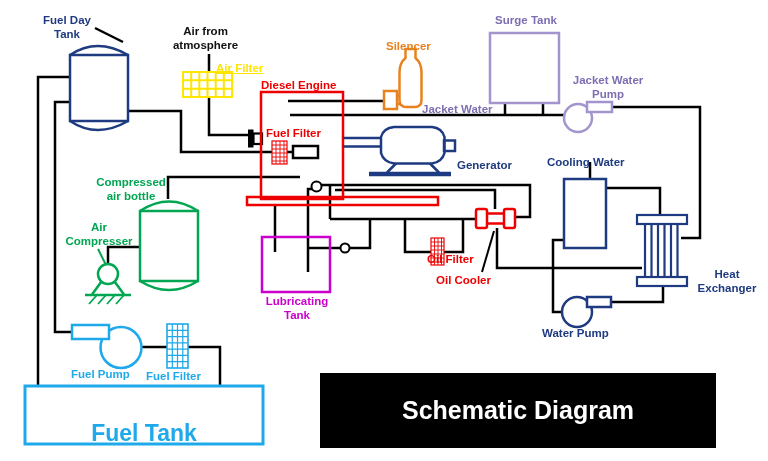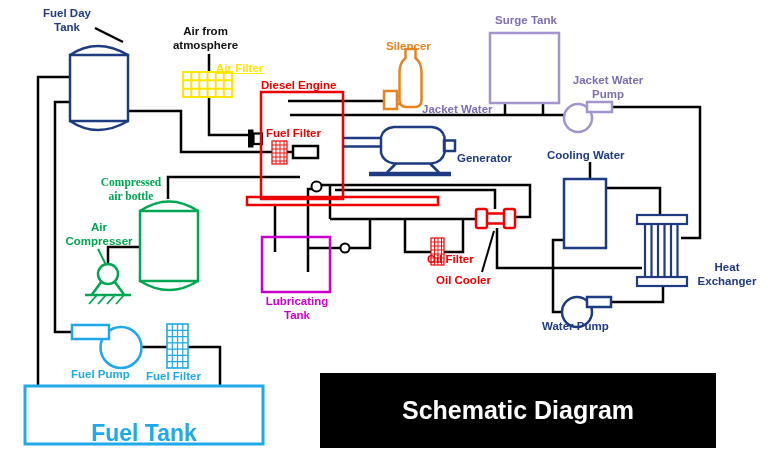--- a/index.html
+++ b/index.html
@@ -2,21 +2,21 @@
 <html><head>
 <meta charset="utf-8">
 <style>
   html,body{margin:0;padding:0;background:#fff;}
   #stage{position:relative;width:768px;height:461px;background:#fff;overflow:hidden;
          font-family:"Liberation Sans",sans-serif;}
   svg{position:absolute;left:0;top:0;}
   .lbl{position:absolute;font-weight:bold;font-size:11.5px;line-height:1.22;
        white-space:pre-line;}
   .ctr{text-align:center;}
-  .navy{color:#1e3a80;}
+  .navy{color:#1e3a80;margin-top:7px;}
   .red{color:#ee0000;}
   .orange{color:#e8821e;}
   .yellow{color:#ffe600;}
   .green{color:#00a651;}
   .magenta{color:#cc00cc;}
   .cyan{color:#1fa9ea;}
   .purple{color:#7e6eb2;}
   .black{color:#111111;}
   .big{font-size:23px;}
   #title-block{position:absolute;left:320px;top:373px;width:396px;height:75px;
@@ -173,21 +173,21 @@
 <div class="lbl red" style="left:266px; top:126px;">Fuel Filter</div>
 <div class="lbl orange" style="left:386px; top:39px;">Silencer</div>
 <div class="lbl purple ctr" style="left:486px; top:13px; width:80px;">Surge Tank</div>
 <div class="lbl purple" style="left:422px; top:102px;">Jacket Water</div>
 <div class="lbl purple ctr" style="left:562px; top:73px; width:92px;">Jacket Water
 Pump</div>
 <div class="lbl navy" style="left:457px; top:151px;">Generator</div>
 <div class="lbl navy" style="left:547px; top:148px;">Cooling Water</div>
 <div class="lbl navy ctr" style="left:690px; top:260px; width:74px;">Heat
 Exchanger</div>
-<div class="lbl green ctr" style="left:82px;  top:175px; width:98px;font-family:Liberation Serif, serif;">Compressed
+<div class="lbl green ctr" style="left:82px;  top:175px; width:98px;">Compressed
 air bottle</div>
 <div class="lbl green ctr" style="left:58px;  top:220px; width:82px;">Air
 Compresser</div>
 <div class="lbl magenta ctr" style="left:258px;top:294px; width:78px;">Lubricating
 Tank</div>
 <div class="lbl red" style="left:380px; top:252px;margin-left:47px;">Oil Filter</div>
 <div class="lbl red" style="left:436px; top:273px;">Oil Cooler</div>
 <div class="lbl navy" style="left:542px; top:319px;">Water Pump</div>
 <div class="lbl cyan" style="left:71px;  top:367px;">Fuel Pump</div>
 <div class="lbl cyan" style="left:146px; top:369px;">Fuel Filter</div>

